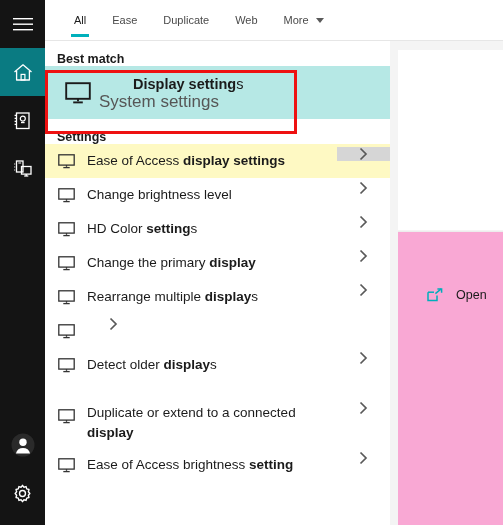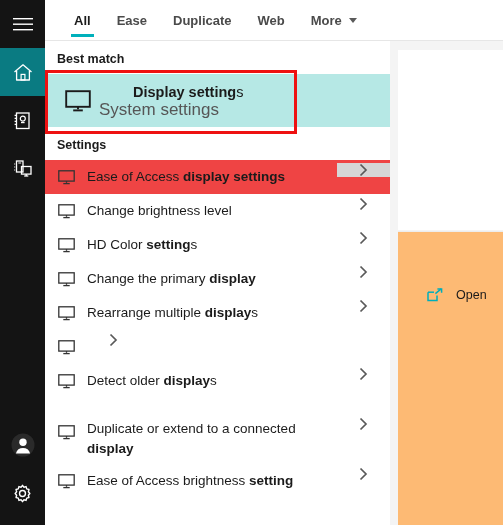--- a/index.html
+++ b/index.html
@@ -30,23 +30,22 @@
     position:absolute; left:45px; top:0; width:458px; height:41px;
     background:#ffffff;
     border-bottom:1px solid #e6e6e6;
     display:flex; align-items:flex-start;
     padding-left:16px;
   }
   .tab {
     position:relative; height:40px;
     display:flex; align-items:center;
     padding:8px 13px;
-    font-size:13px; color:#4a4a4a;
+    font-size:11px; color:#4a4a4a;
     white-space:nowrap;
-    font-weight:bold;
   }
   .tab.selected { color:#1b1b1b; }
   .tab.selected::after {
     content:""; position:absolute; left:10px; right:10px; bottom:3px;
     height:3px; background:#00b0bb;
   }
   .caret {
     display:inline-block; margin-left:7px;
     width:0; height:0;
     border-left:4.5px solid transparent;
@@ -54,21 +53,21 @@
     border-top:5px solid #5a5a5a;
   }
 
   
   .results {
     position:absolute; left:45px; top:41px; width:345px; height:484px;
     background:#ffffff; overflow:hidden;
   }
   .section-head {
     font-size:12.5px; font-weight:bold; color:#1b1b1b;
-    padding:11px 0 8px 12px;
+    padding:11px 0 0 12px;
   }
 
   
   .bestmatch {
     position:relative; height:53px;
     background:#b6e8e5;
     display:flex; align-items:center;
     padding-left:12px;
   }
   .bm-icon { width:42px; flex:0 0 42px; display:flex; align-items:center; justify-content:center; }
@@ -82,21 +81,21 @@
     position:absolute; left:45px; top:70px; width:252px; height:64px;
     border:3px solid #ee1111; pointer-events:none; z-index:40;
   }
 
   
   .list { margin-top:0; }
   .row {
     position:relative; display:flex; align-items:center;
     min-height:34px; padding:3px 0;
   }
-  .row.hover { background:#ef4444; }
+  .row.hover { background:#fef9c3; }
   .row-icon { width:42px; flex:0 0 42px; display:flex; align-items:center; justify-content:center; }
   .row-label { flex:1 1 auto; font-size:13.5px; color:#1b1b1b; line-height:18px; padding-right:6px; }
   .row-label b { font-weight:bold; }
   .row-chev {
     width:53px; flex:0 0 53px; height:100%;
     display:flex; align-items:center; justify-content:center;
     align-self:stretch;
   }
   .row.hover .row-chev { background:#d6d6d6; }
 
@@ -104,21 +103,21 @@
   .preview {
     position:absolute; left:390px; top:41px; width:113px; height:484px;
     background:#f4f4f4;
   }
   .pv-card {
     position:absolute; left:8px; top:9px; width:105px; height:180px;
     background:#ffffff;
   }
   .pv-card2 {
     position:absolute; left:8px; top:190px; width:105px; height:294px;
-    background:#fdba74;
+    background:#f9a8d4;
     border-top:1px solid #ededed;
   }
   .pv-action {
     position:absolute; left:0; top:48px; width:105px; height:30px;
     display:flex; align-items:center; padding-left:29px;
   }
   .pv-action-label { font-size:12.5px; color:#1b1b1b; margin-left:13px; }
 
   svg { display:block; }
 </style>

